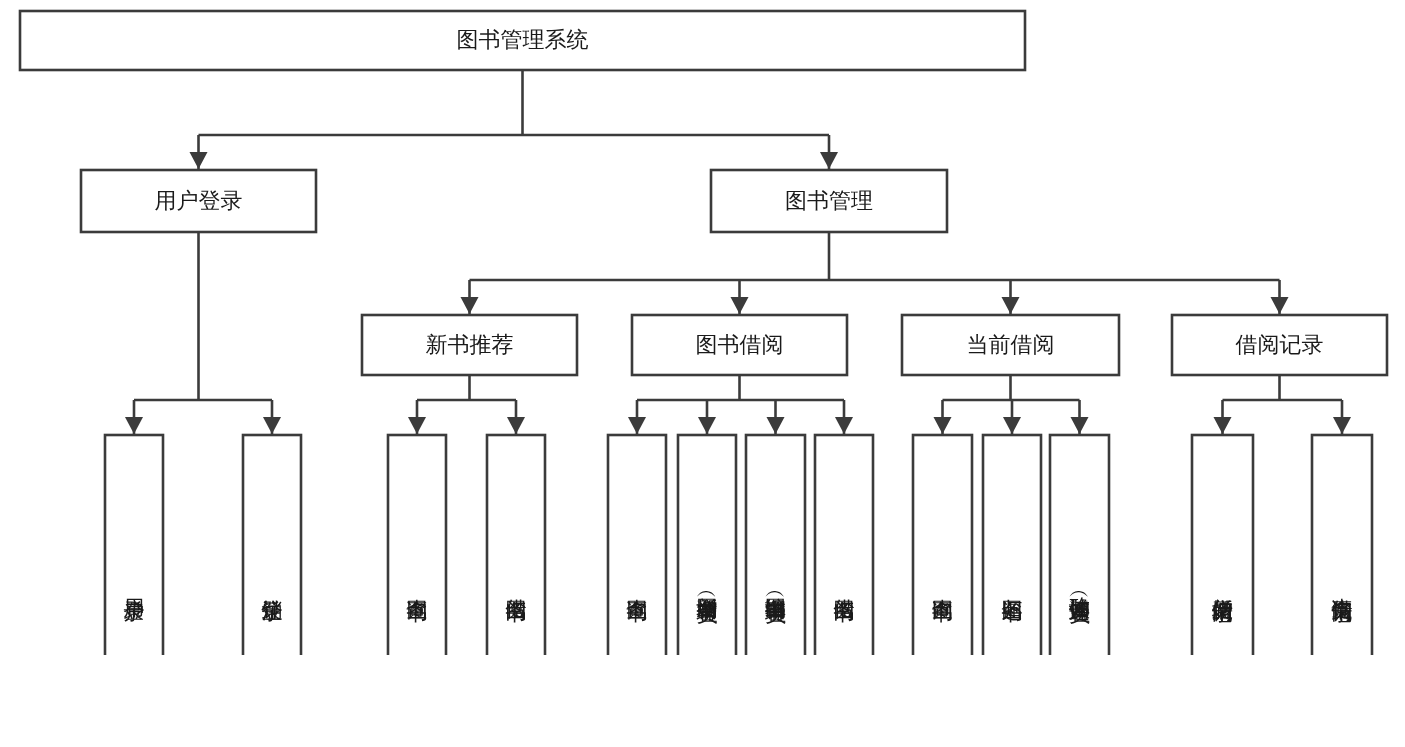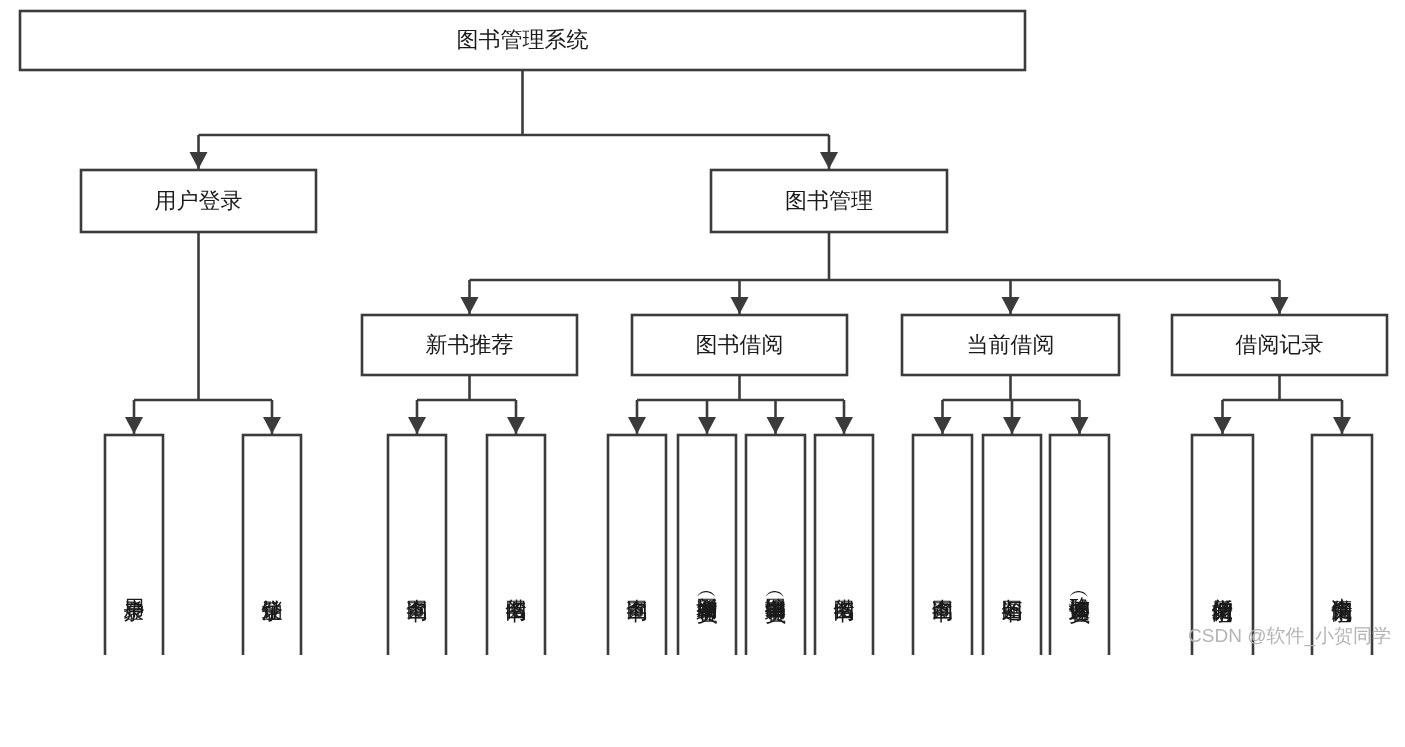--- a/index.html
+++ b/index.html
@@ -209,14 +209,13 @@
       <div class="vlabel" style="left: 608px; top: 435px; width: 58px; height: 298px;">查询图书</div>
       <div class="vlabel" style="left: 678px; top: 435px; width: 58px; height: 298px;">新增图书（管理员）</div>
       <div class="vlabel" style="left: 746px; top: 435px; width: 59px; height: 298px;">编辑图书（管理员）</div>
       <div class="vlabel" style="left: 815px; top: 435px; width: 58px; height: 298px;">借阅图书</div>
       <div class="vlabel" style="left: 913px; top: 435px; width: 59px; height: 298px;">查询图书</div>
       <div class="vlabel" style="left: 983px; top: 435px; width: 58px; height: 298px;">归还图书</div>
       <div class="vlabel" style="left: 1050px; top: 435px; width: 59px; height: 298px;">确认归还（管理员）</div>
       <div class="vlabel" style="left: 1192px; top: 435px; width: 61px; height: 298px;">新增借阅记录</div>
       <div class="vlabel" style="left: 1312px; top: 435px; width: 60px; height: 298px;">查询借阅记录</div>
     </div>
-  <div class="watermark">CSDN @软件_小贺同学</div>
 </div>
 
 </body></html>

